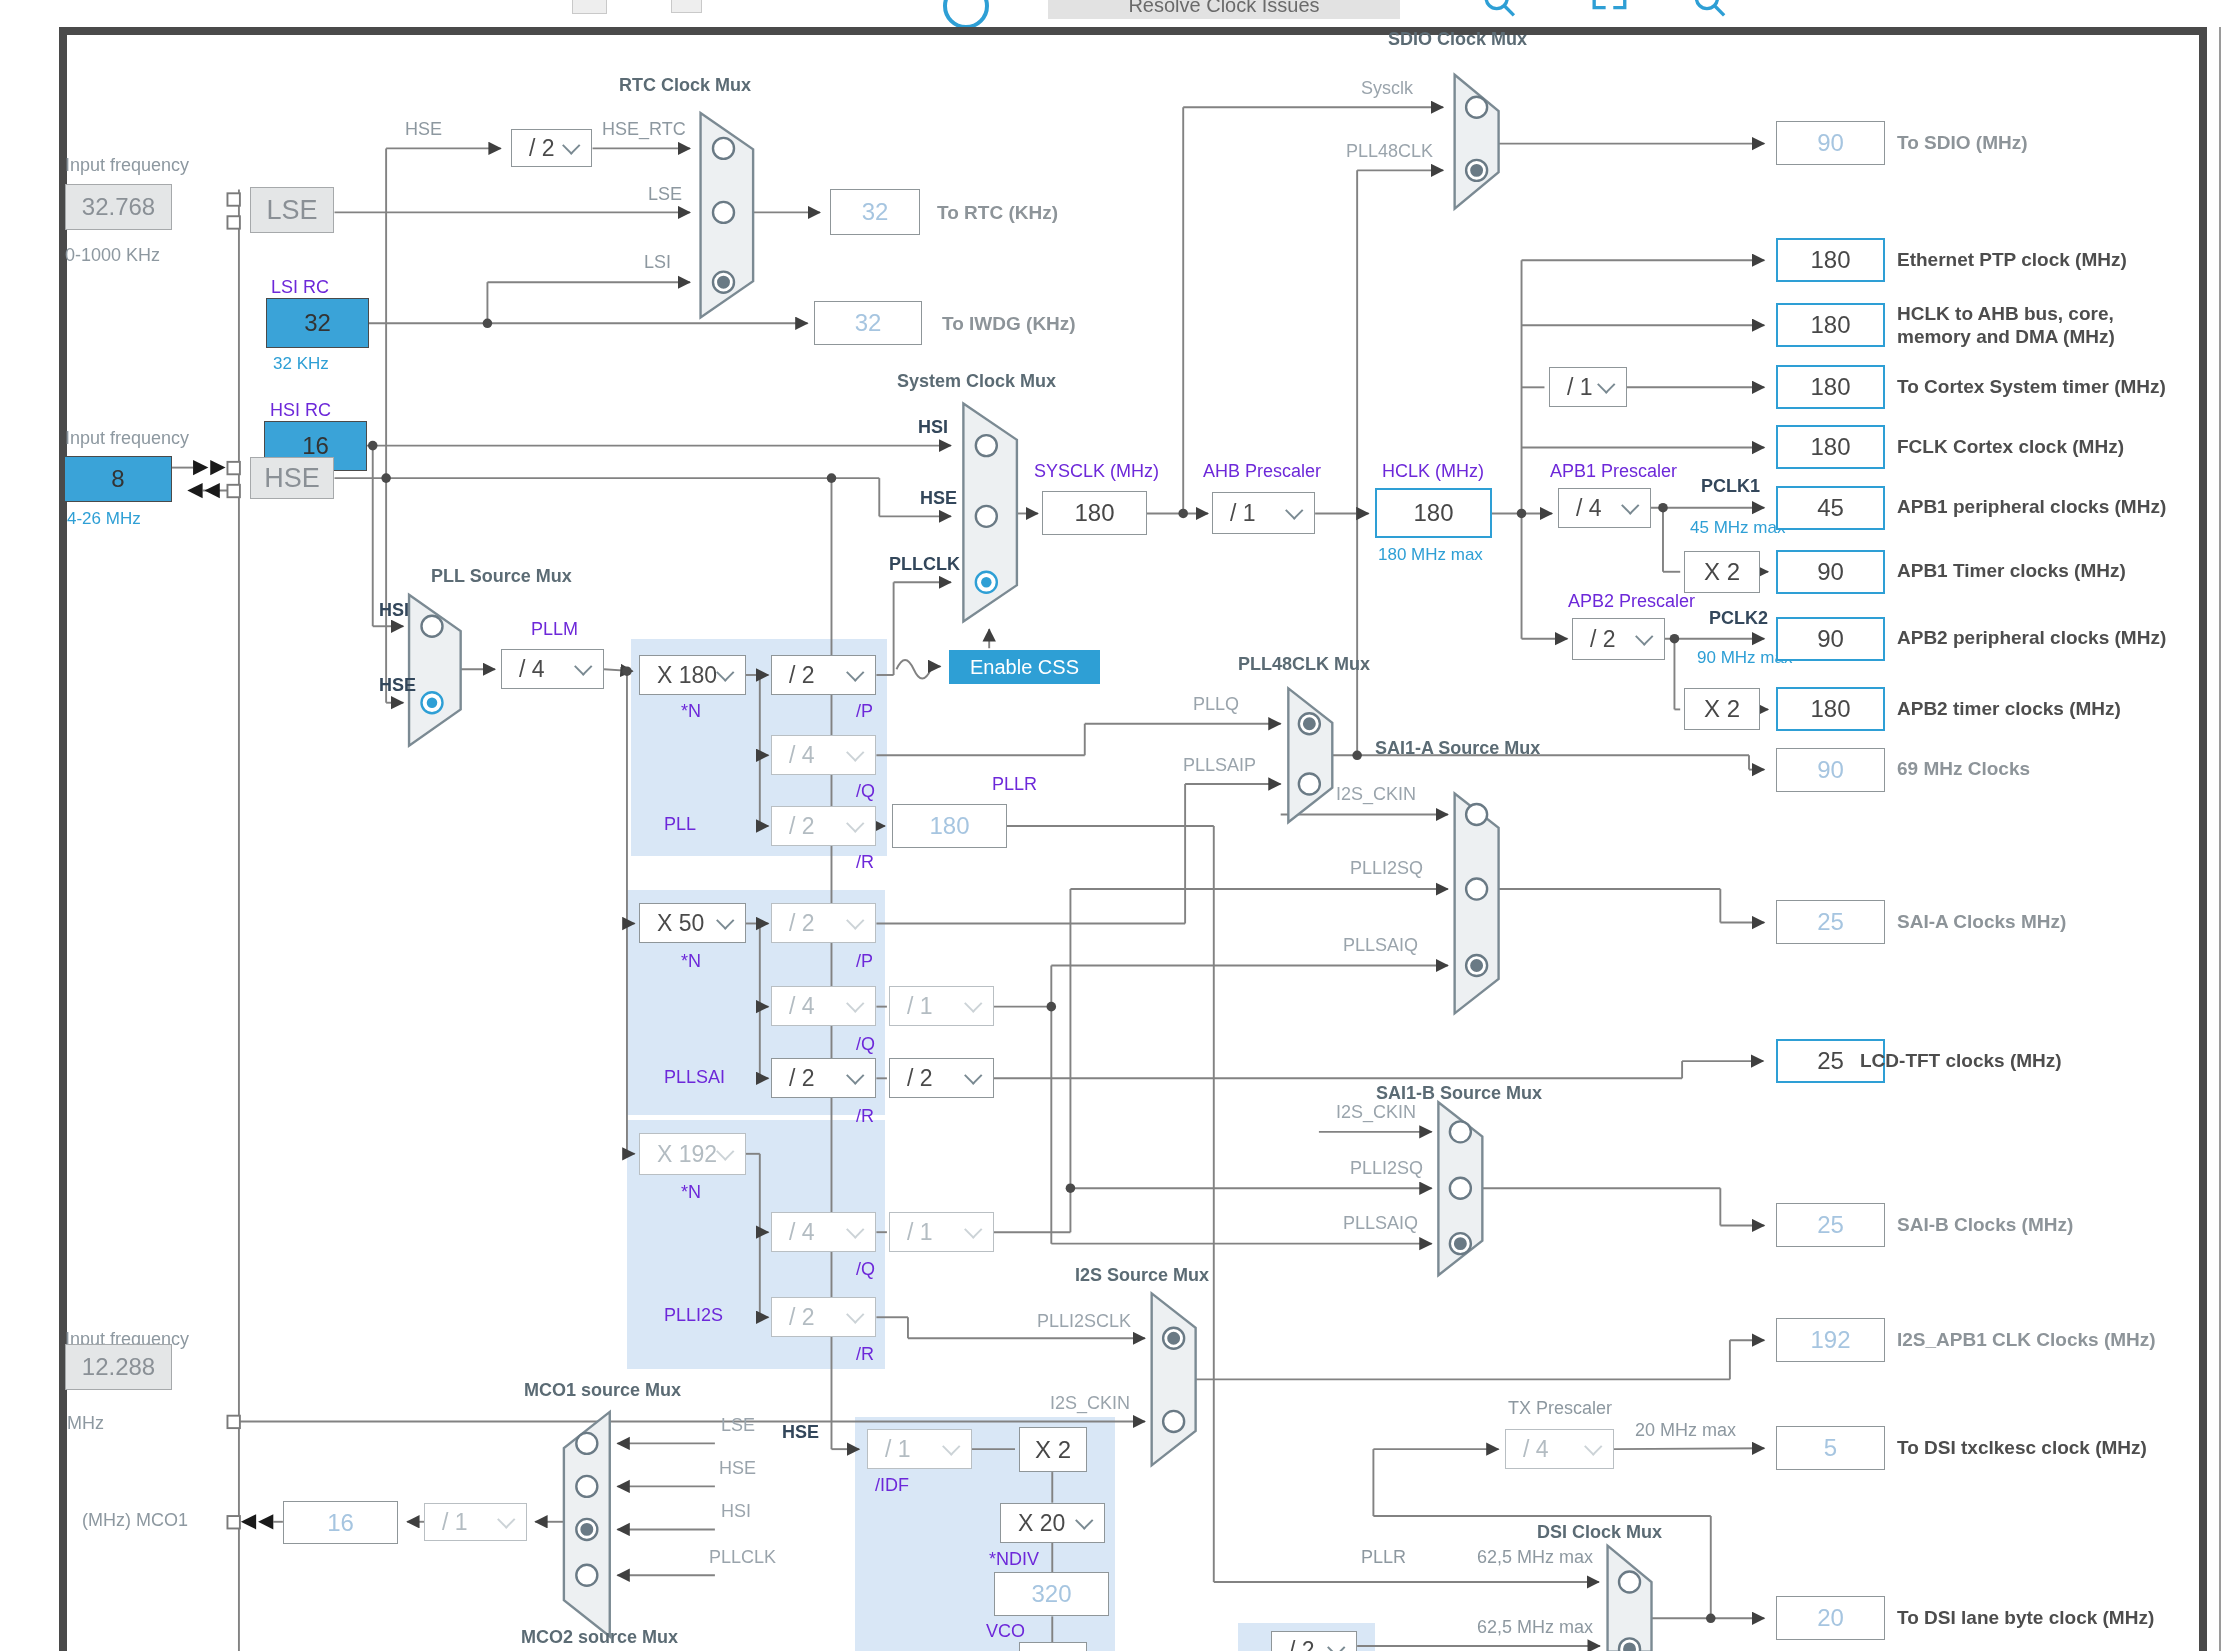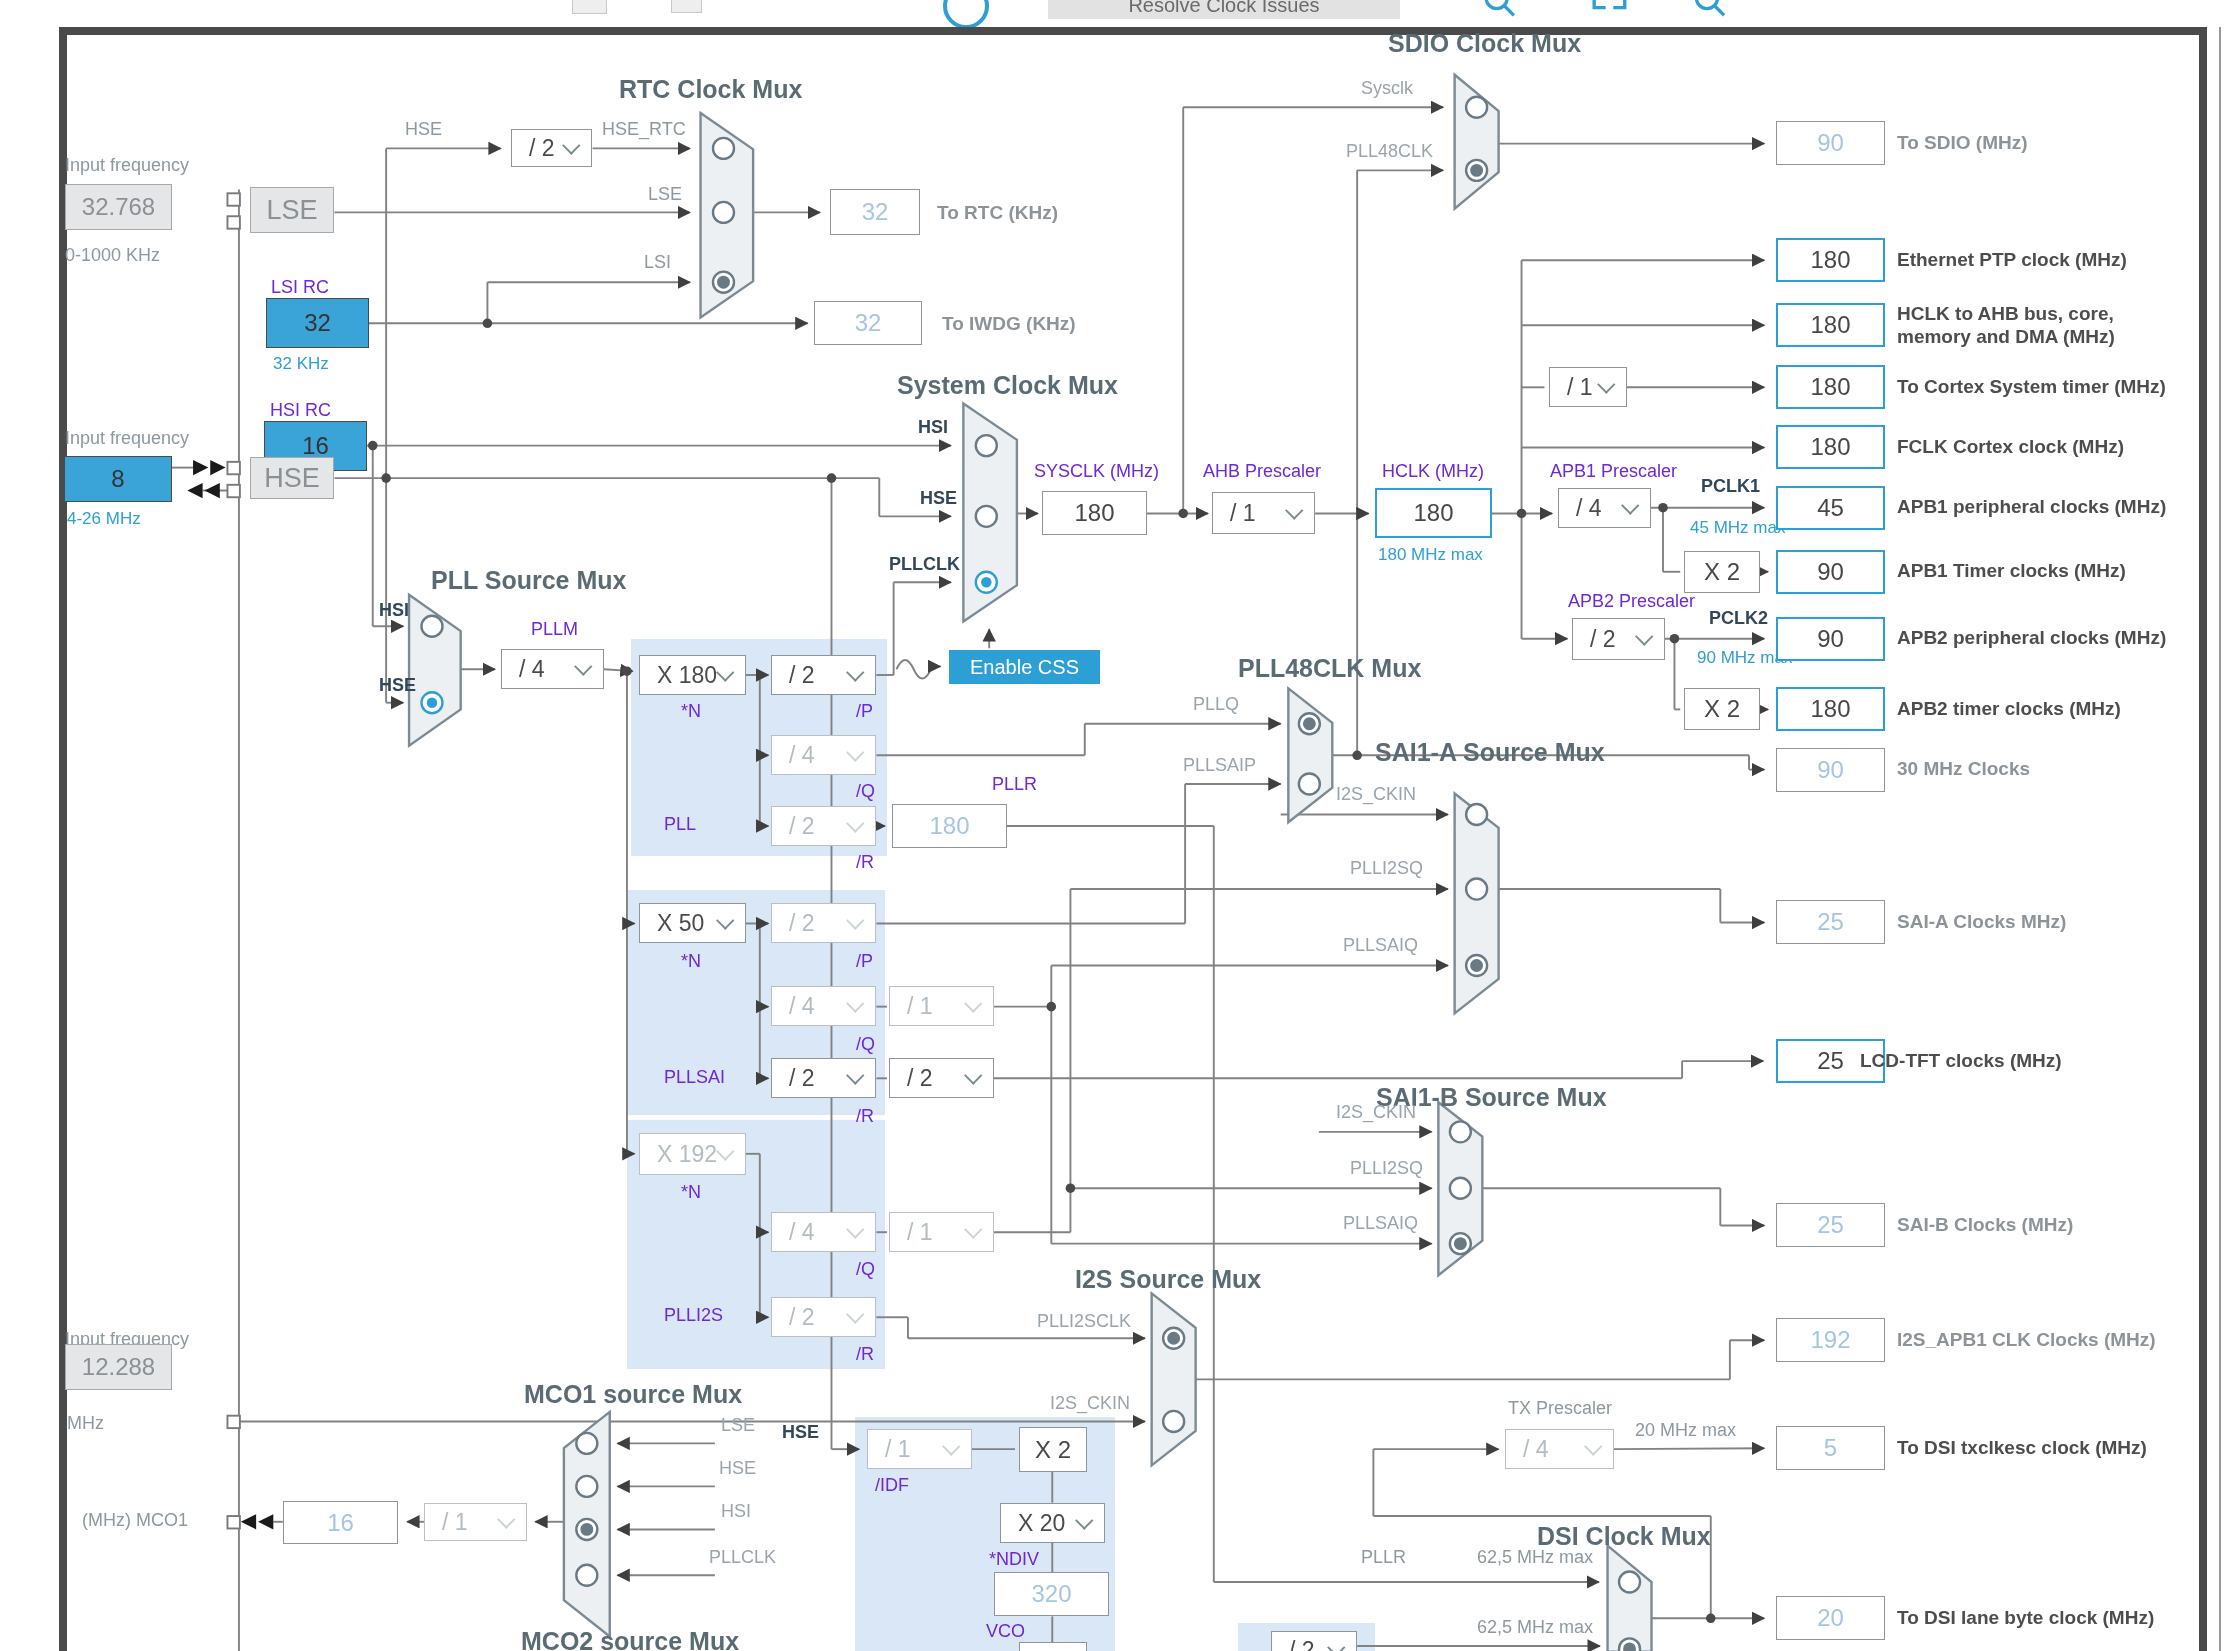--- a/index.html
+++ b/index.html
@@ -7,21 +7,21 @@
     font-family:"Liberation Sans",sans-serif;background:#ffffff;}
   .abs{position:absolute;white-space:nowrap;}
   svg.layer{position:absolute;left:0;top:0;}
   
   .frame{position:absolute;background:#4a4a4a;}
   
   .lbl{font-size:18px;color:#9aa4ac;}
   .lbl.dk{color:#33475b;font-weight:bold;}
   .lbl.md{color:#8d98a0;}
   .lbl.g55{color:#6d28d9;}
-  .t{font-size:25px;font-weight:bold;color:#5b6b74;}
+  .t{font-size:18px;font-weight:bold;color:#5b6b74;}
   .sm{font-size:17px;}
   .sm.blue{color:#2e9fd5;}
   .out-lbl{font-size:19px;font-weight:bold;color:#4d4d4d;line-height:23px;}
   .out-lbl.gray{color:#8d9499;}
   
   .vbox{display:flex;align-items:center;justify-content:center;background:#fff;
     border:1.9px solid #8f9699;font-size:24px;color:#474747;box-sizing:border-box;}
   .vbox.light span{color:#a6c5e0;}
   .vbox.bluebd{border:2.9px solid #2e9fd5;}
   .vbox.srcblue{background:#3aa3d8;border:1.9px solid #4a4a4a;color:#333;}
@@ -621,21 +621,21 @@
   <div class="abs out-lbl" style="left:1897px;top:626px;">APB2 peripheral clocks (MHz)</div>
 
   <div class="abs vbox bluebd" style="left:1776px;top:687px;width:109px;height:44px;">
       <span>180</span>
     </div>
   <div class="abs out-lbl" style="left:1897px;top:697px;">APB2 timer clocks (MHz)</div>
 
   <div class="abs vbox light" style="left:1776px;top:748px;width:109px;height:44px;">
       <span>90</span>
     </div>
-  <div class="abs out-lbl gray" style="left:1897px;top:757px;">30 MHz Clocks</div>
+  <div class="abs out-lbl gray" style="left:1897px;top:757px;">69 MHz Clocks</div>
 
   <div class="abs vbox light" style="left:1776px;top:900px;width:109px;height:44px;">
       <span>25</span>
     </div>
   <div class="abs out-lbl gray" style="left:1897px;top:910px;">SAI-A Clocks MHz)</div>
 
   <div class="abs vbox bluebd" style="left:1776px;top:1039px;width:109px;height:44px;">
       <span>25</span>
     </div>
   <div class="abs out-lbl" style="left:1860px;top:1049px;text-align:right;">LCD-TFT clocks (MHz)</div>

